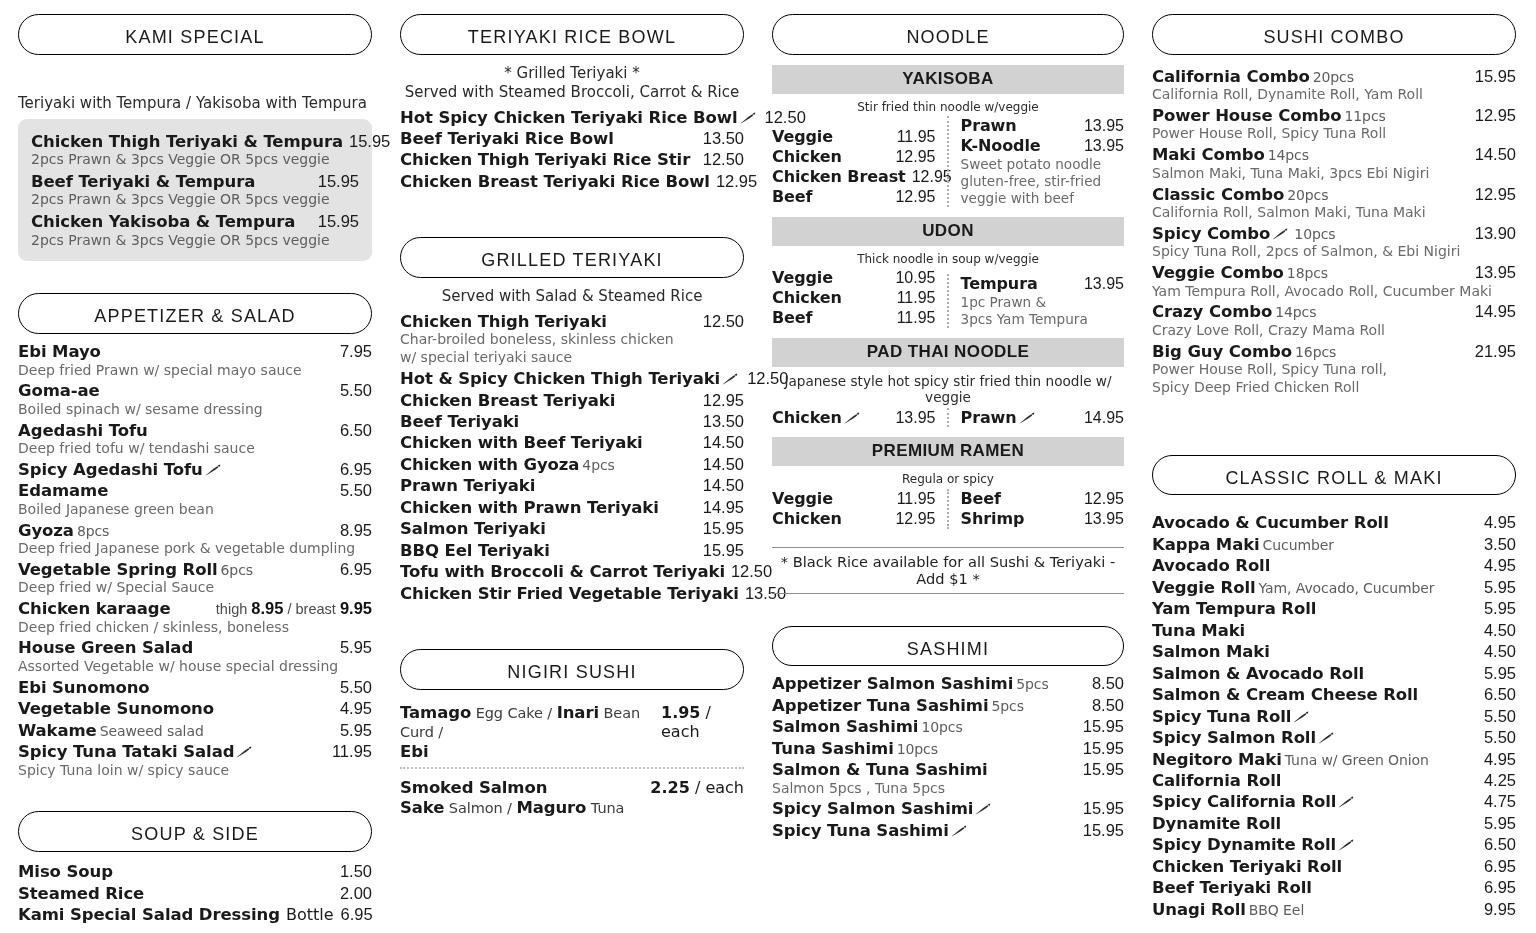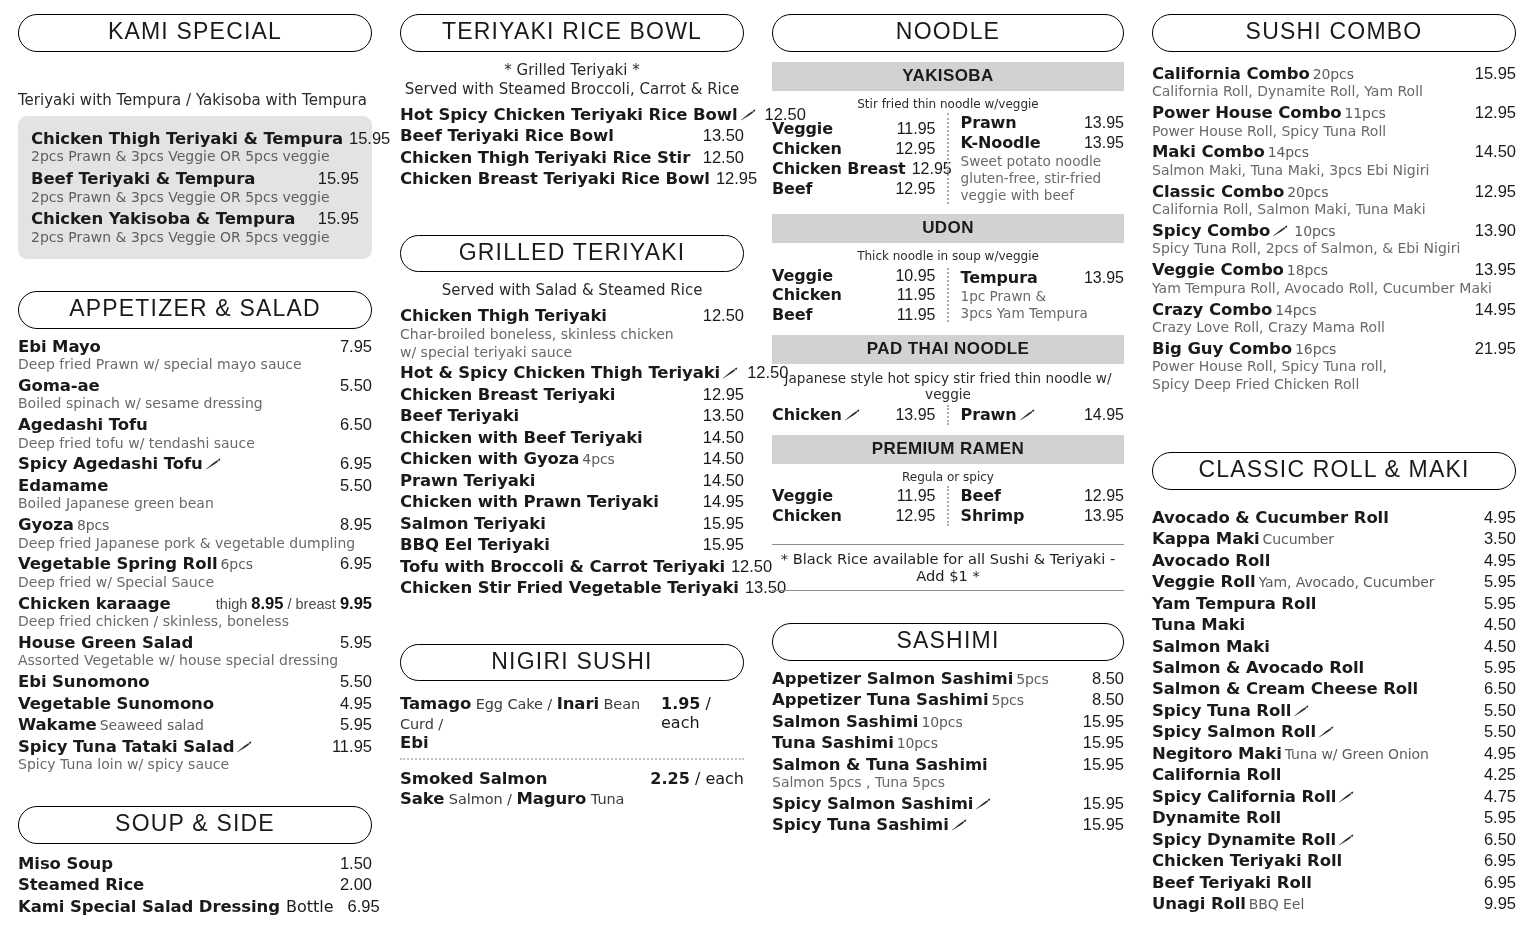--- a/index.html
+++ b/index.html
@@ -20,24 +20,24 @@
   .col1 { width: 368px; padding-right: 14px; }
   .col2 { width: 372px; padding: 0 14px; }
   .col3 { width: 380px; padding: 0 14px; }
   .col4 { width: 378px; padding-left: 14px; }
 
   
   .pill {
     border: 1.6px solid #000;
     border-radius: 999px;
     text-align: center;
-    font-size: 23px;
+    font-size: 18px;
     font-weight: 400;
     letter-spacing: 1.2px;
-    padding: 5px 10px 7px 10px;
+    padding: 13px 10px 7px 10px;
     line-height: 1.04;
     font-family: "Liberation Sans", sans-serif;
   }
   .sec { margin-bottom: 6px; }
 
   .subtitle {
     text-align: center;
     font-size: 15px;
     color: #2a2a2a;
     margin: 9px 0 4px 0;
@@ -118,21 +118,21 @@
   .ncap {
     text-align: center;
     font-size: 12px;
     color: #2b2b2b;
     margin: 6px 0 2px 0;
     line-height: 1.2;
   }
   .ncap.small { font-size: 13.6px; }
   .split {
     display: flex;
-    align-items: center;
+    align-items: flex-end;
   }
   .half { flex: 1 1 0; min-width: 0; }
   .half.left { padding-right: 11px; }
   .half.right { padding-left: 12px; border-left: 2.5px dotted #adadad; }
   .half .item { padding-top: 1px; }
   .half .nm { font-size: 16px; }
   .half .pr { font-size: 16px; }
   .half .desc { font-size: 13.6px; line-height: 1.18; }
 
   
@@ -339,21 +339,21 @@
             <div class="item">
               <span class="nm"><span>Steamed Rice</span></span>
               <span style="display:flex;align-items:baseline;gap:5px">
                 <span class="pr">2.00</span>
               </span>
             </div>
           </div>
           <div>
             <div class="item">
               <span class="nm"><span>Kami Special Salad Dressing</span></span>
-              <span style="display:flex;align-items:baseline;gap:14px">
+              <span style="display:flex;align-items:baseline;gap:7px">
                 <span class="sub">Bottle</span> 
                 <span class="pr">6.95</span>
               </span>
             </div>
           </div>
         </div>
     </div>
   </div>
 
   <div class="col col2">

